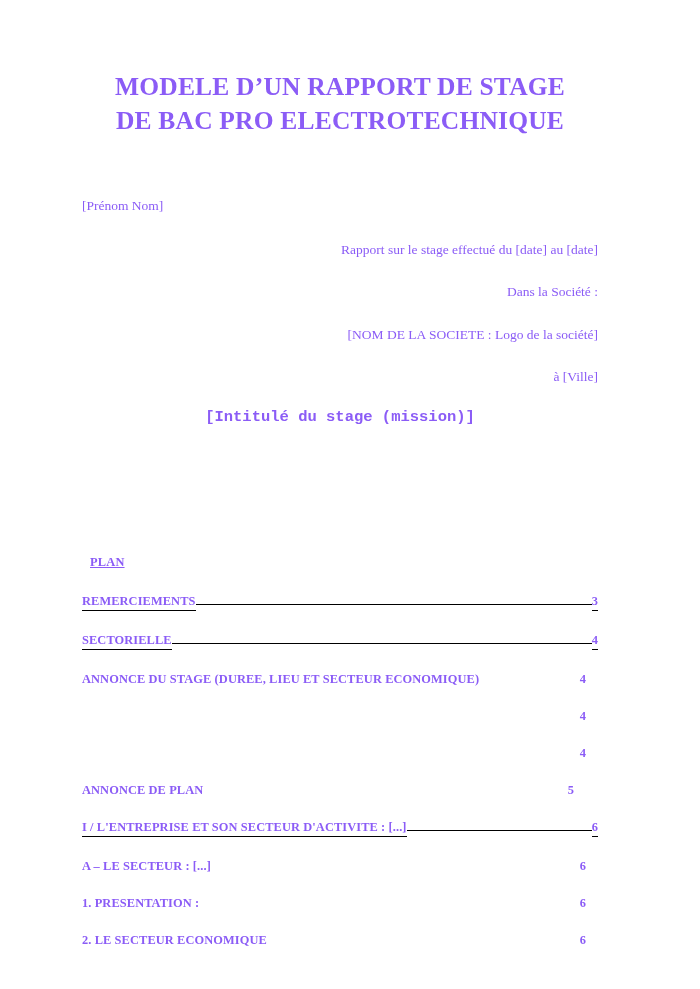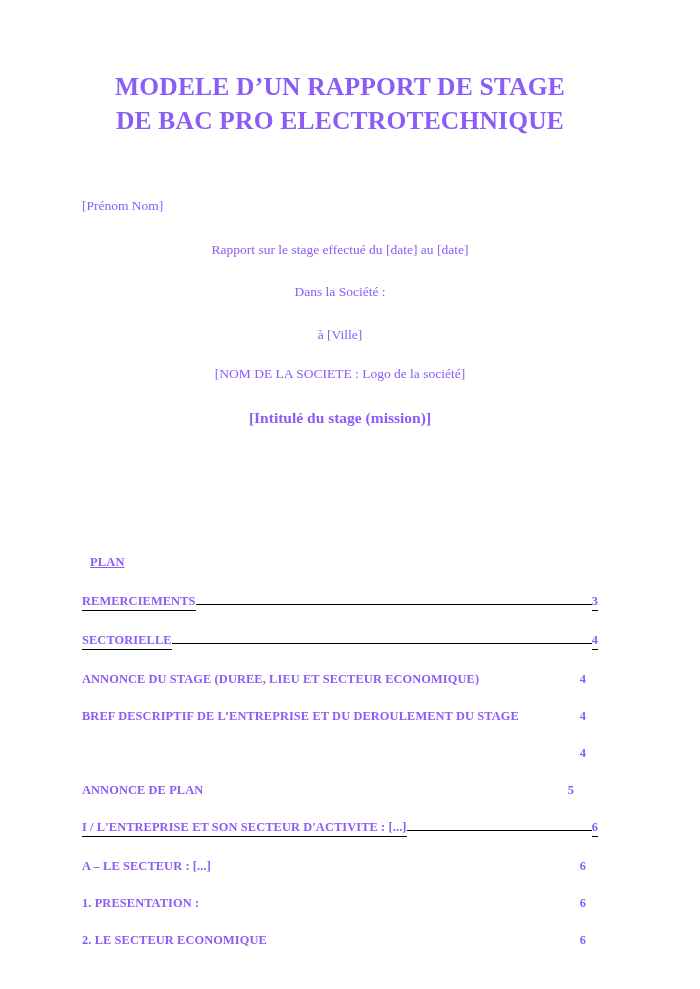--- a/index.html
+++ b/index.html
@@ -41,31 +41,32 @@
     margin-top: 62px;
     font-size: 13.5px;
     line-height: 1.0;
   }
   .cover .prenom-nom {
     text-align: left;
     margin: 0 0 30px 0;
     font-family: Liberation Serif, serif;
   }
   .cover .centered {
-    text-align: center;
+    text-align: right;
     margin: 0 0 29px 0;
   }
   .cover .centered.last {
     margin-bottom: 0;
   }
   .cover .mission {
     text-align: center;
     font-weight: bold;
     font-size: 15.5px;
     margin: 0;
+    font-family: Liberation Mono, monospace;
   }
 
   
   .plan {
     margin-top: 130px;
     font-size: 12.4px;
     font-weight: bold;
   }
   .plan-heading {
     margin: 0 0 24px 8px;
@@ -111,22 +112,22 @@
 
     <h1 class="doc-title">
       <span>MODELE D’UN RAPPORT DE STAGE</span><br>
       <span>DE BAC PRO ELECTROTECHNIQUE</span>
     </h1>
 
     <div class="cover">
       <p class="prenom-nom">[Prénom Nom]</p>
       <p class="centered">Rapport sur le stage effectué du [date] au [date]</p>
       <p class="centered">Dans la Société :</p>
+      <p class="centered">[NOM DE LA SOCIETE : Logo de la société]</p>
       <p class="centered last" style="margin-bottom:26px;">à [Ville]</p>
-      <p class="centered">[NOM DE LA SOCIETE : Logo de la société]</p>
       <p class="mission">[Intitulé du stage (mission)]</p>
     </div>
 
     <div class="plan">
       <p class="plan-heading">PLAN</p>
       <div id="toc-list">
           <div class="toc-row ul">
             <span class="toc-label">REMERCIEMENTS</span>
             <span class="toc-fill"></span>
             <span class="toc-page pg-off-0">3</span>
@@ -135,21 +136,20 @@
             <span class="toc-label">SECTORIELLE</span>
             <span class="toc-fill"></span>
             <span class="toc-page pg-off-0">4</span>
           </div>
           <div class="toc-row">
             <span class="toc-label">ANNONCE DU STAGE (DUREE, LIEU ET SECTEUR ECONOMIQUE)</span>
             <span class="toc-fill"></span>
             <span class="toc-page pg-off-1">4</span>
           </div>
           <div class="toc-row">
-            <span class="toc-label">BREF DESCRIPTIF DE L’ENTREPRISE ET DU DEROULEMENT DU STAGE</span>
             <span class="toc-fill"></span>
             <span class="toc-page pg-off-1">4</span>
           </div>
           <div class="toc-row">
             <span class="toc-fill"></span>
             <span class="toc-page pg-off-1">4</span>
           </div>
           <div class="toc-row">
             <span class="toc-label">ANNONCE DE PLAN</span>
             <span class="toc-fill"></span>

